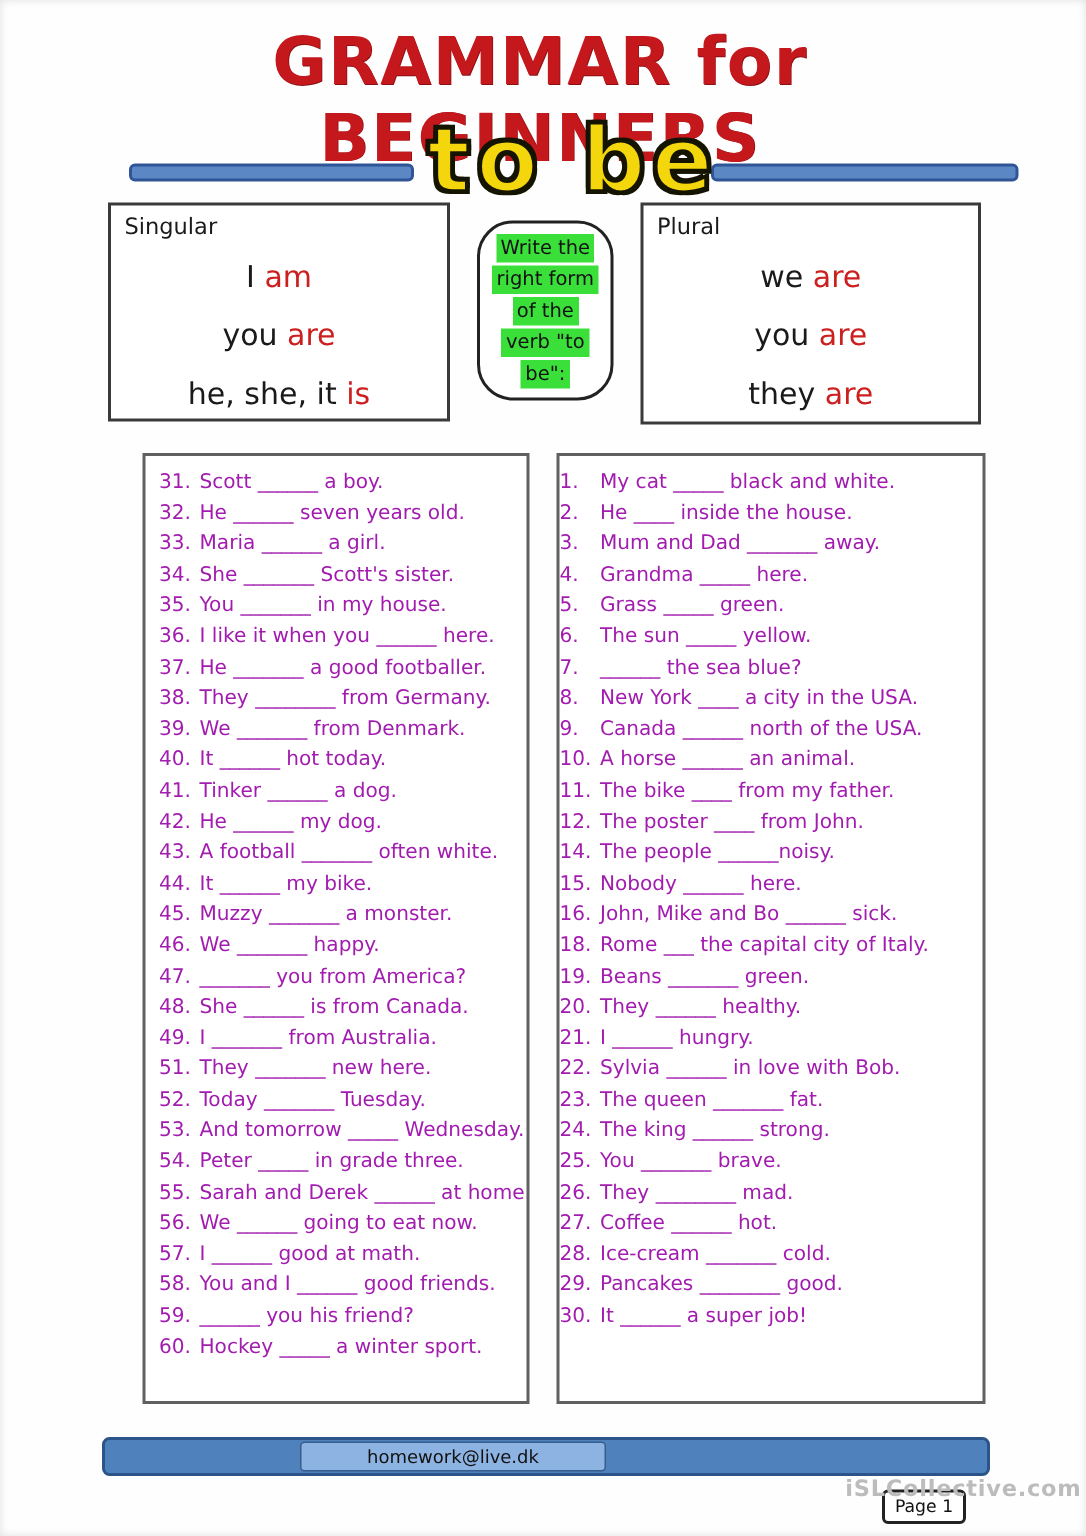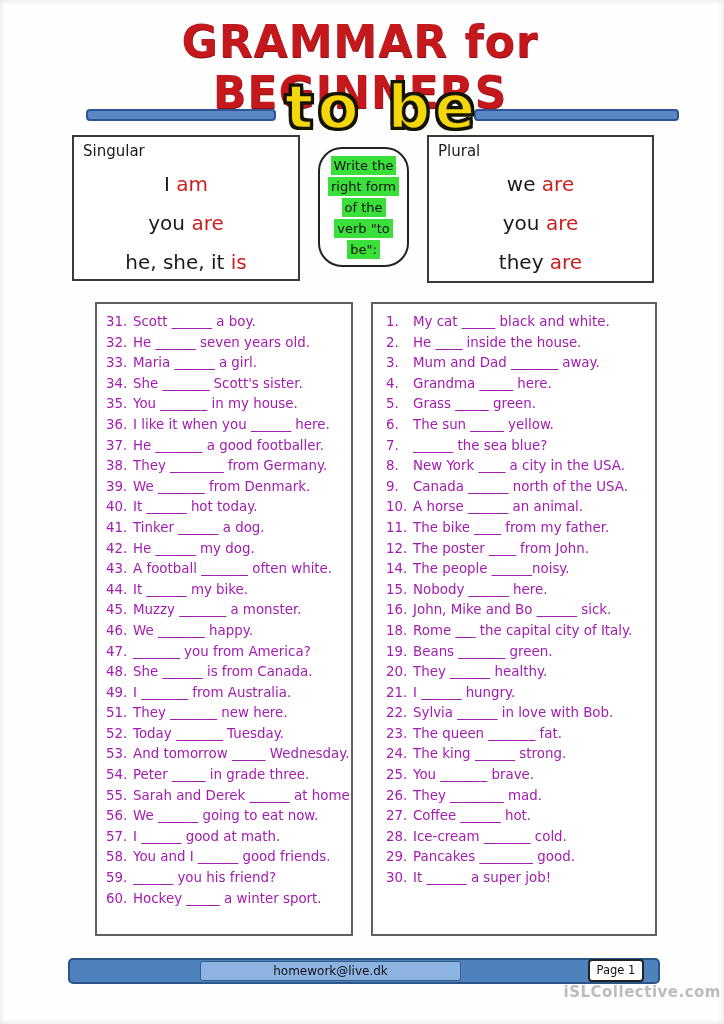--- a/index.html
+++ b/index.html
@@ -38,31 +38,31 @@
                      border:2px solid #222; border-radius:24px; background:#fff;
                      display:flex; flex-direction:column; align-items:center;
                      justify-content:center; padding:4px 0; }
   .instr-line { background:#3adf3a; color:#111; font-size:13px; line-height:17px;
                 padding:1px 3px; margin:1px 0; white-space:nowrap; }
 
   
   .ex-box { position:absolute; top:302px; height:634px; background:#fff;
             border:2px solid #606060; overflow:hidden; }
   .ex-box.left  { left:95px;  width:258px; padding:8px 4px 0 9px; }
-  .ex-box.right { left:371px; width:286px; padding:8px 4px 0 13px; }
+  .ex-box.right { left:371px; width:286px; padding:8px 4px 0 0; }
   .ex-item { font-size:13.4px; color:#a21caf; line-height:20.6px; white-space:nowrap; }
   .ex-item .num { display:inline-block; min-width:27px; }
 
   
   .footer-bar { position:absolute; left:68px; top:958px; width:592px; height:26px;
                 background:#4f81bd; border:2px solid #2b5488; border-radius:5px; }
-  .footer-center { position:absolute; left:130px; top:1px; width:261px; height:20px;
+  .footer-center { position:absolute; left:130px; top:1px; width:204px; height:20px;
                    background:#8db3e2; border:1px solid #385d8a; border-radius:3px;
                    text-align:center; font-size:12px; line-height:19px; color:#111; }
-  .page-badge { position:absolute; left:588px; top:959px; width:56px; height:23px;
+  .page-badge { position:absolute; left:588px; top:993px; width:56px; height:23px;
                 background:#fff; border:2px solid #222; border-radius:4px;
                 text-align:center; font-size:11.5px; line-height:19px; color:#111; }
   .watermark { position:absolute; right:3px; top:983px; font-size:15px; font-weight:bold;
                color:#bcbcbc; letter-spacing:0.5px; }
 </style>
 </head>
 <body>
 
 <div class="page">
 

